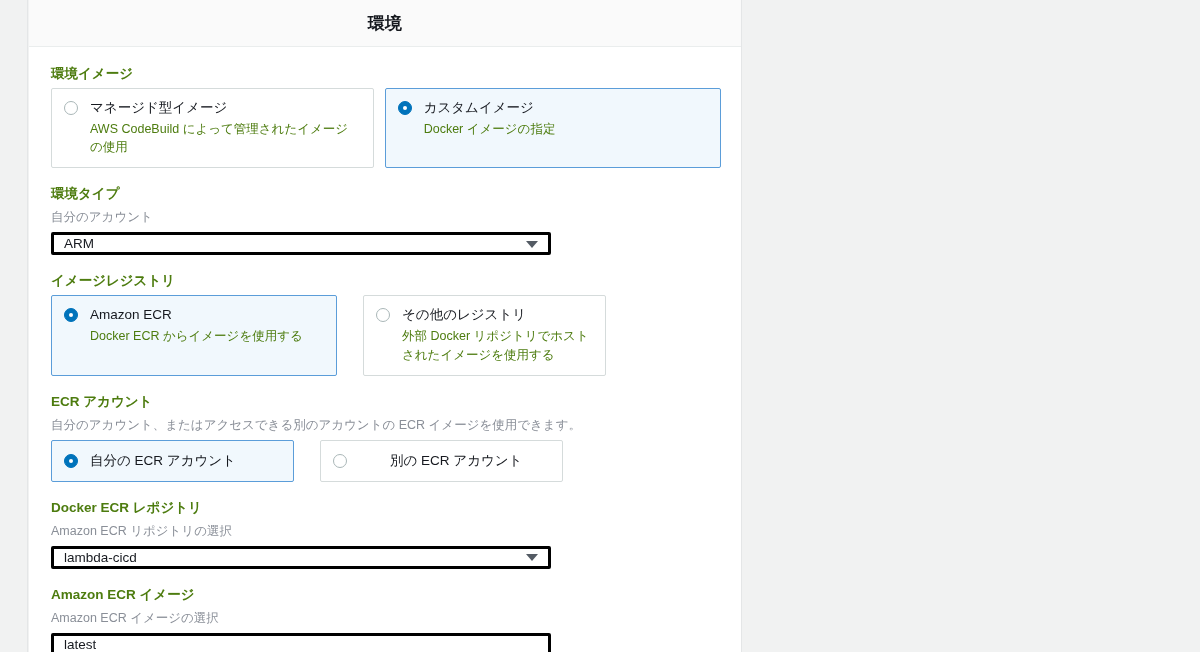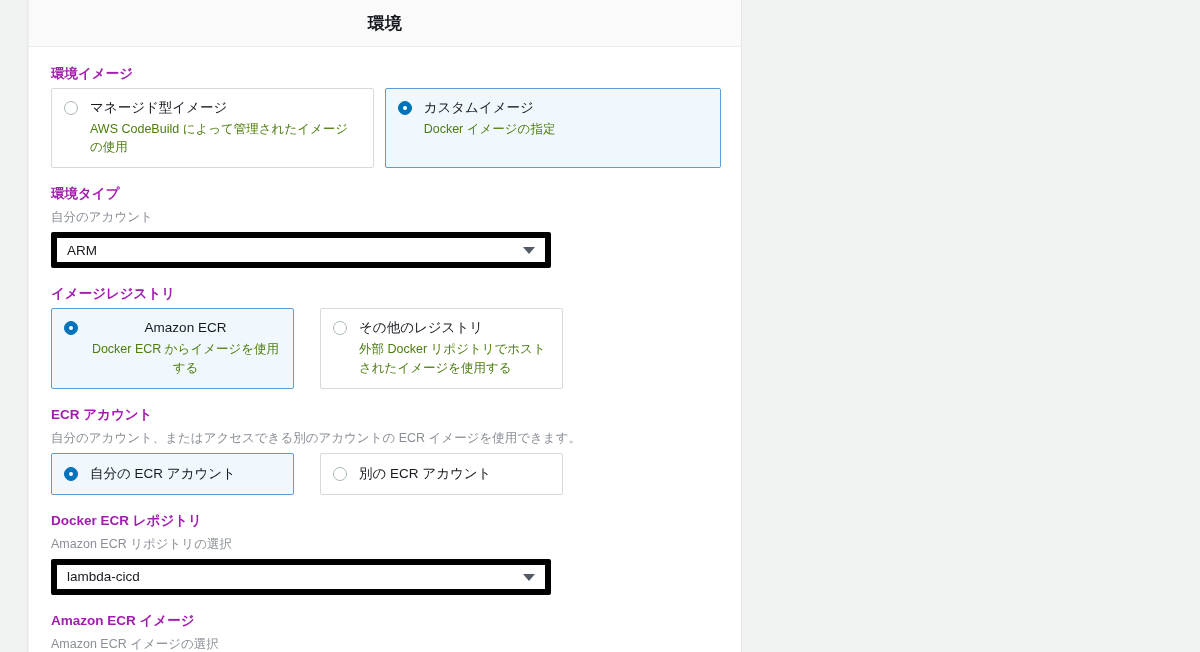--- a/index.html
+++ b/index.html
@@ -65,21 +65,21 @@
   }
   .panel-body {
     padding: 18px 20px 0 22px;
   }
 
   
   .form-group { margin-bottom: 17px; }
   .field-label {
     font-size: 13.5px;
     font-weight: bold;
-    color: #a21caf;
+    color: #4d7c0f;
     margin-bottom: 4px;
     line-height: 1.4;
   }
   .field-desc {
     font-size: 12.5px;
     color: #8a8f98;
     margin-bottom: 6px;
     line-height: 1.45;
   }
 
@@ -132,34 +132,34 @@
     font-size: 12.5px;
     color: #4d7c0f;
     line-height: 1.45;
     margin-top: 3px;
   }
 
   
   .row-env-image .radio-card:first-child { width: 330px; }
   .row-env-image .radio-card:last-child  { width: 344px; margin-left: 11px; }
 
-  .row-registry .radio-card:first-child { width: 243px; text-align: center; }
+  .row-registry .radio-card:first-child { width: 286px; }
   .row-registry .radio-card:last-child  { width: 243px; margin-left: 26px; }
 
   .row-account .radio-card { align-items: center; padding: 11px 12px; }
   .row-account .radio-card:first-child { width: 243px; }
-  .row-account .radio-card:last-child  { width: 243px; margin-left: 26px; }
+  .row-account .radio-card:last-child  { width: 243px; margin-left: 26px; gap: 31px; }
   .row-account .radio-mark { margin-top: 0; }
 
   
   .select-box {
     position: relative;
     width: 500px;
-    height: 36px;
-    border: 6px solid #000000;
+    height: 23px;
+    border: 3px solid #000000;
     border-radius: 2px;
     background: #ffffff;
     display: flex;
     align-items: center;
     padding: 0 10px;
     cursor: pointer;
   }
   .select-value {
     font-size: 13.5px;
     color: #16191f;

